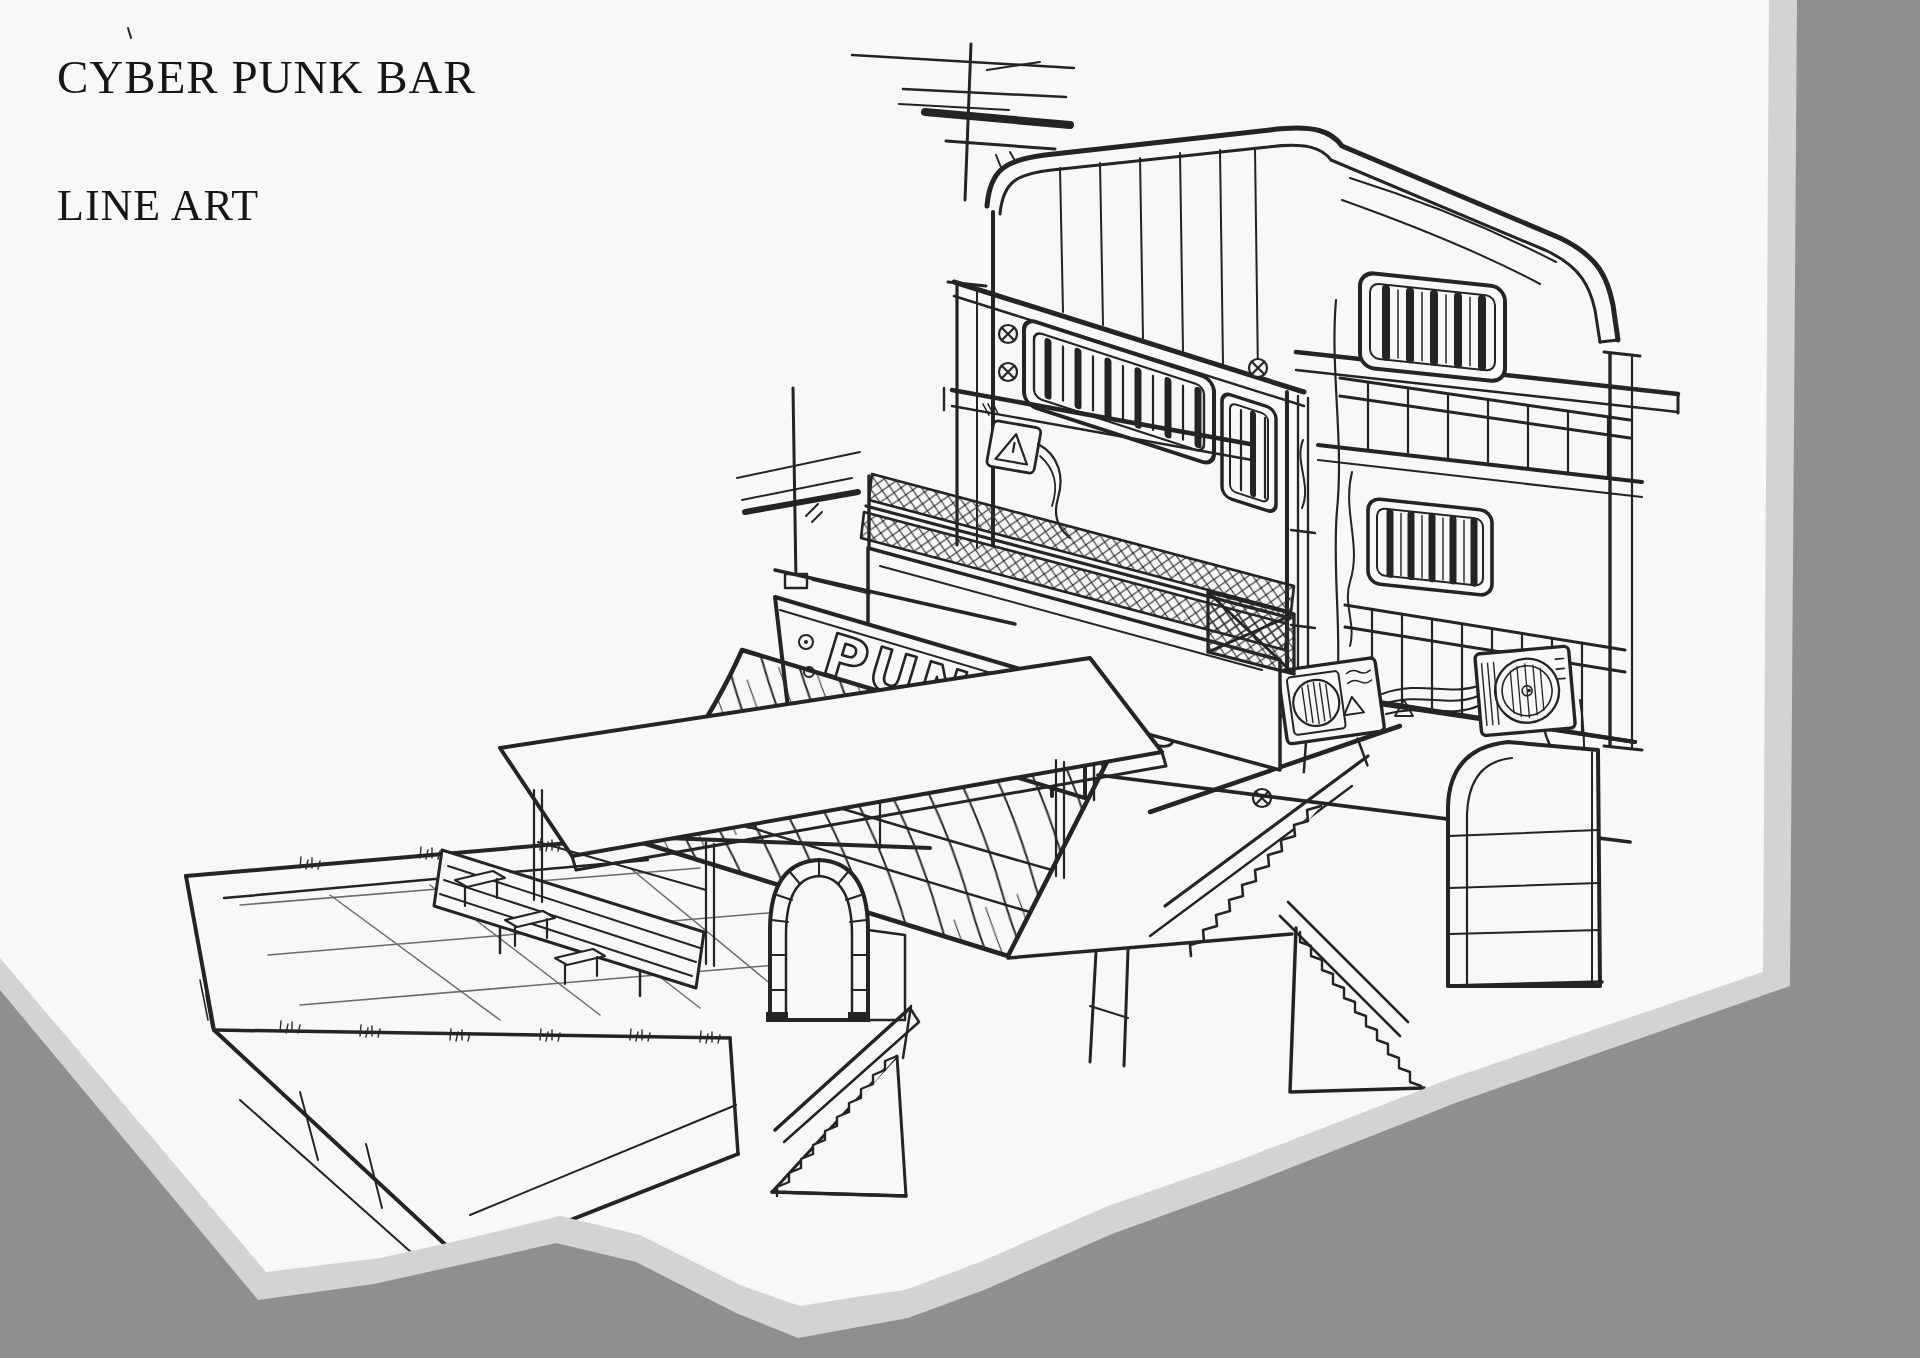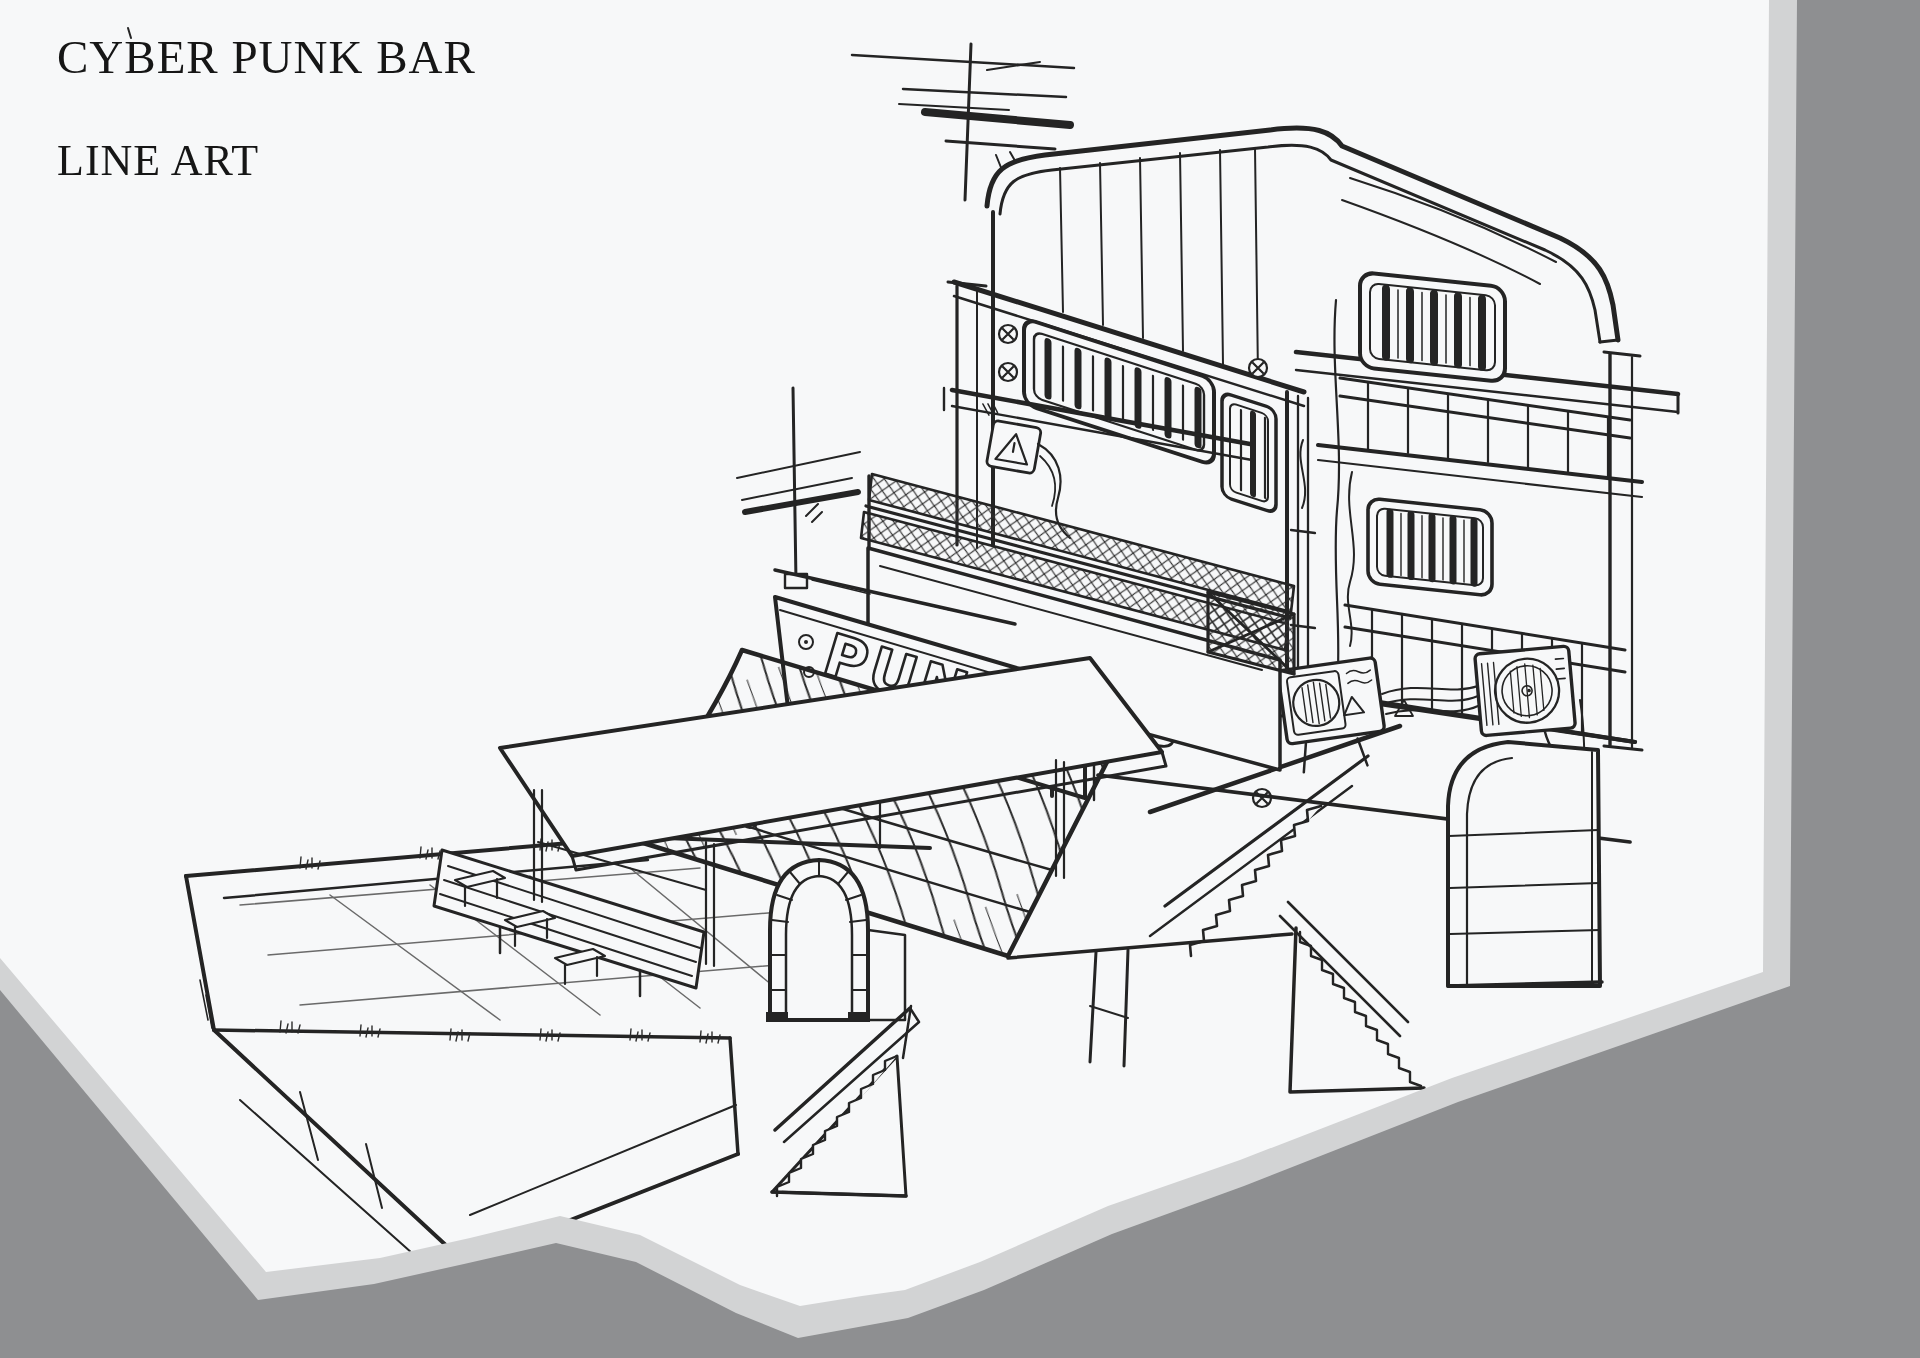--- a/index.html
+++ b/index.html
@@ -1,23 +1,23 @@
 <!DOCTYPE html>
 <html><head>
 <meta charset="utf-8">
 <style>
   html,body{margin:0;padding:0;background:#6f7072;}
   .stage{position:relative;width:1920px;height:1358px;overflow:hidden;background:#8e8f91;
          font-family:"Liberation Sans",sans-serif;}
   .stage svg{position:absolute;left:0;top:0;display:block;}
-  .title-block{position:absolute;left:57px;top:30px;}
+  .title-block{position:absolute;left:57px;top:50px;}
   .title-main{font-family:"Liberation Serif",serif;font-size:47px;letter-spacing:1px;
               color:#161616;font-weight:500;}
   .title-sub{font-family:"Liberation Serif",serif;font-size:44px;letter-spacing:1px;
-             color:#161616;font-weight:500;margin-top:51px;}
+             color:#161616;font-weight:500;margin-top:76px;}
 </style>
 </head>
 <body>
 
 <div class="stage">
 <svg width="1920" height="1358" viewBox="0 0 1920 1358">
   <defs>
     <pattern id="mesh" width="12" height="12" patternUnits="userSpaceOnUse" patternTransform="rotate(10)">
       <path d="M0,0 L12,12 M12,0 L0,12" stroke="#2e2e2e" stroke-width="1.2" fill="none"></path>
     </pattern>

